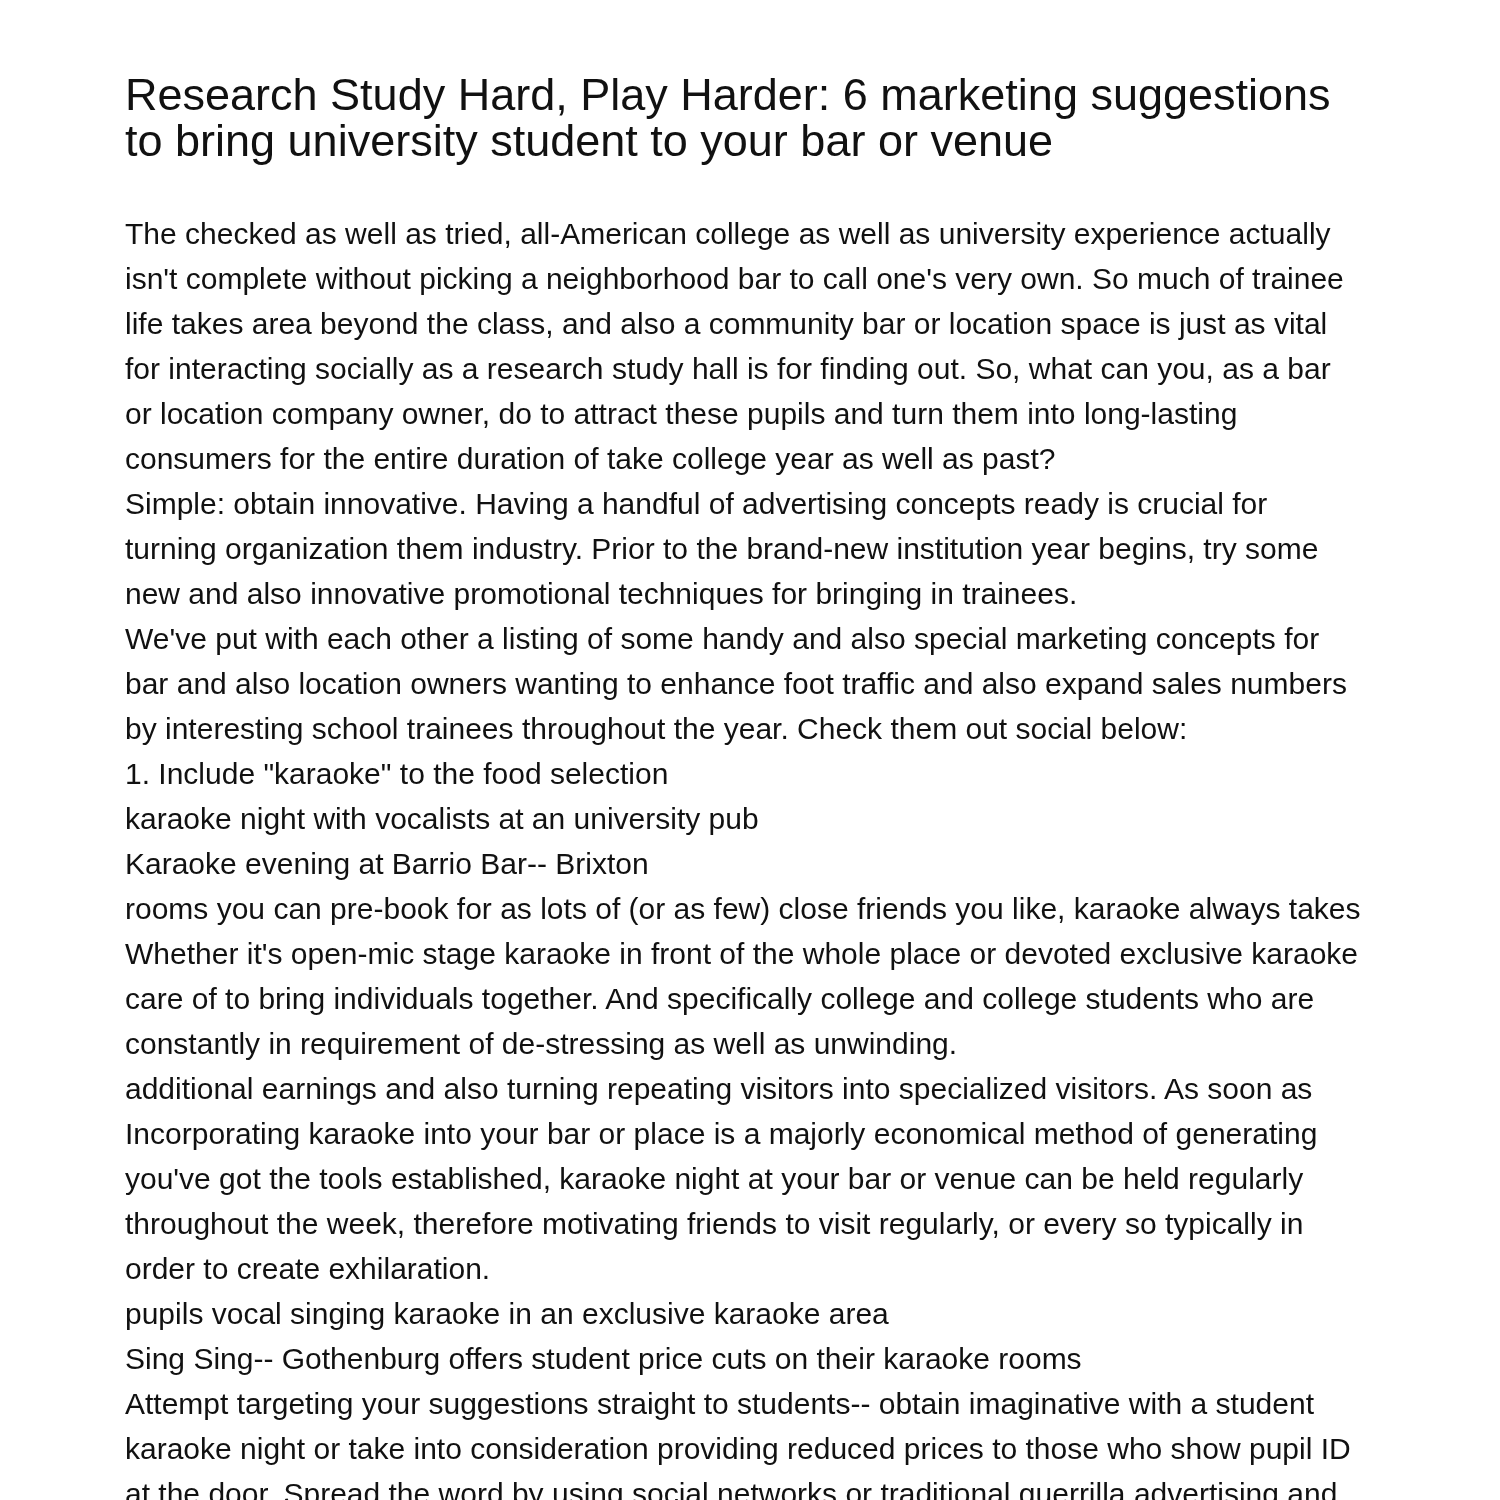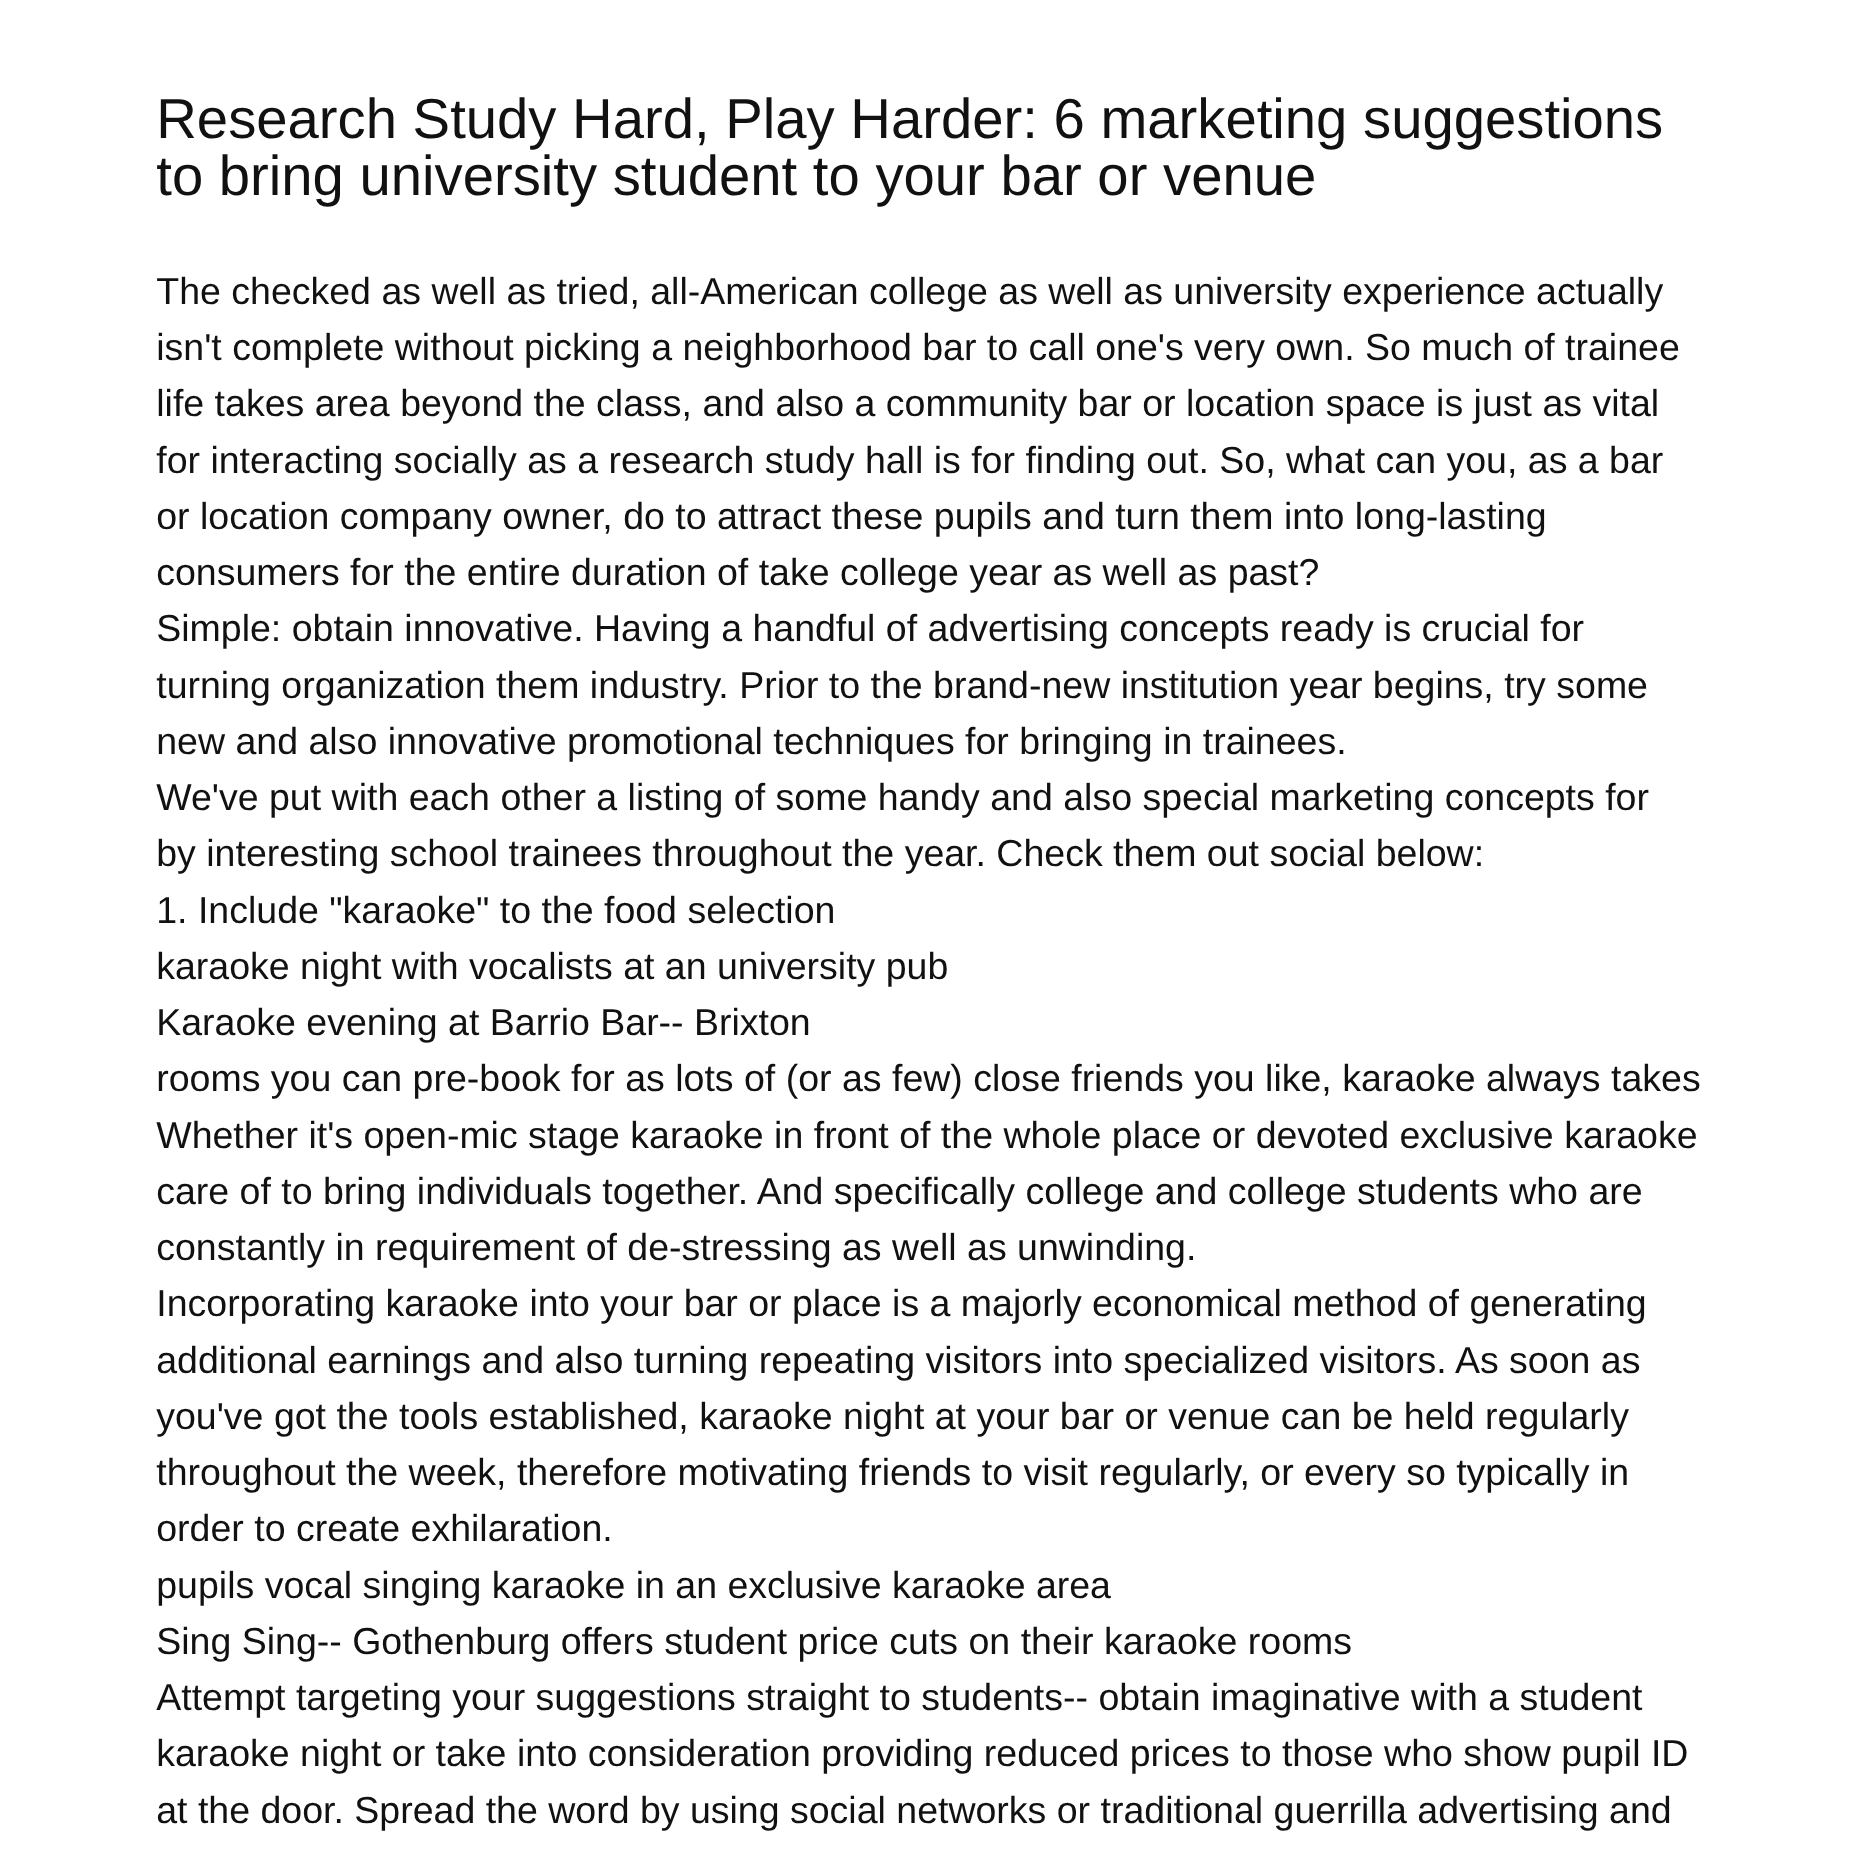--- a/index.html
+++ b/index.html
@@ -50,30 +50,31 @@
       <div class="line">The checked as well as tried, all-American college as well as university experience actually</div>
       <div class="line">isn't complete without picking a neighborhood bar to call one's very own. So much of trainee</div>
       <div class="line">life takes area beyond the class, and also a community bar or location space is just as vital</div>
       <div class="line">for interacting socially as a research study hall is for finding out. So, what can you, as a bar</div>
       <div class="line">or location company owner, do to attract these pupils and turn them into long-lasting</div>
       <div class="line">consumers for the entire duration of take college year as well as past?</div>
       <div class="line">Simple: obtain innovative. Having a handful of advertising concepts ready is crucial for</div>
       <div class="line">turning organization them industry. Prior to the brand-new institution year begins, try some</div>
       <div class="line">new and also innovative promotional techniques for bringing in trainees.</div>
       <div class="line">We've put with each other a listing of some handy and also special marketing concepts for</div>
+      <div class="line">bar and also location owners wanting to enhance foot traffic and also expand sales numbers</div>
       <div class="line">by interesting school trainees throughout the year. Check them out social below:</div>
       <div class="line">1. Include "karaoke" to the food selection</div>
       <div class="line">karaoke night with vocalists at an university pub</div>
       <div class="line">Karaoke evening at Barrio Bar-- Brixton</div>
       <div class="line">rooms you can pre-book for as lots of (or as few) close friends you like, karaoke always takes</div>
       <div class="line">Whether it's open-mic stage karaoke in front of the whole place or devoted exclusive karaoke</div>
       <div class="line">care of to bring individuals together. And specifically college and college students who are</div>
       <div class="line">constantly in requirement of de-stressing as well as unwinding.</div>
+      <div class="line">additional earnings and also turning repeating visitors into specialized visitors. As soon as</div>
       <div class="line">Incorporating karaoke into your bar or place is a majorly economical method of generating</div>
-      <div class="line">additional earnings and also turning repeating visitors into specialized visitors. As soon as</div>
       <div class="line">you've got the tools established, karaoke night at your bar or venue can be held regularly</div>
       <div class="line">throughout the week, therefore motivating friends to visit regularly, or every so typically in</div>
       <div class="line">order to create exhilaration.</div>
       <div class="line">pupils vocal singing karaoke in an exclusive karaoke area</div>
       <div class="line">Sing Sing-- Gothenburg offers student price cuts on their karaoke rooms</div>
       <div class="line">Attempt targeting your suggestions straight to students-- obtain imaginative with a student</div>
       <div class="line">karaoke night or take into consideration providing reduced prices to those who show pupil ID</div>
       <div class="line">at the door. Spread the word by using social networks or traditional guerrilla advertising and</div>
     </div>
 </div>

